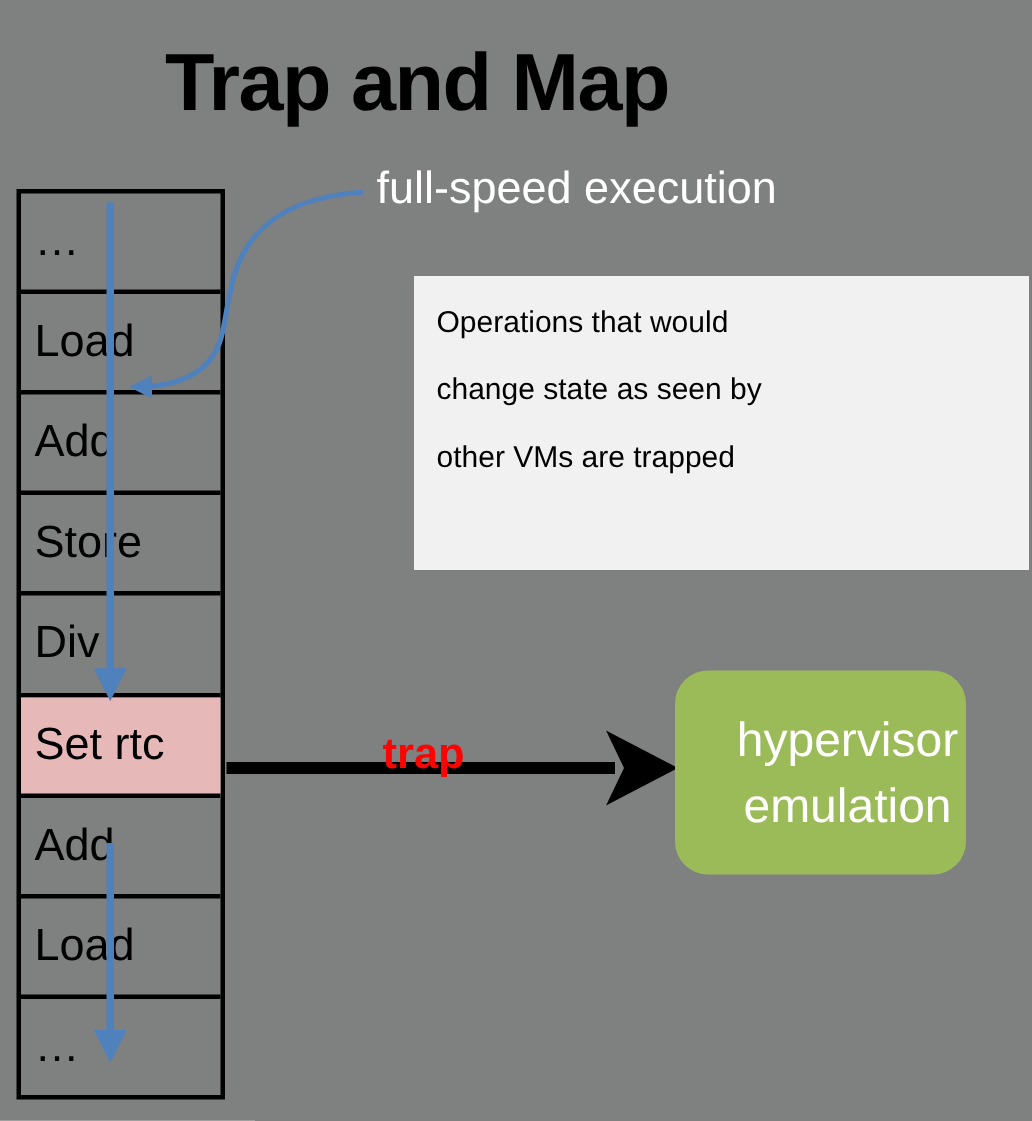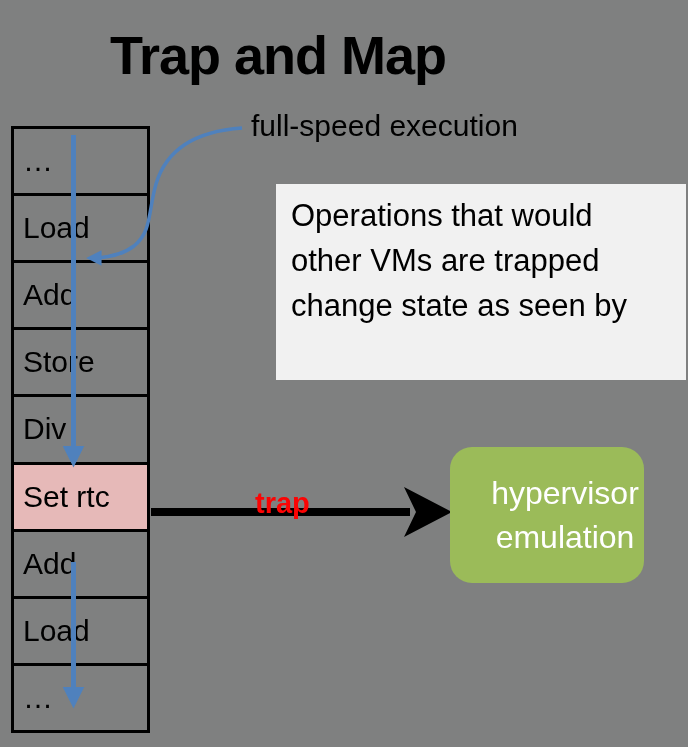--- a/index.html
+++ b/index.html
@@ -50,39 +50,39 @@
     position: absolute;
     left: 0; top: 0;
     width: 688px; height: 747px;
     pointer-events: none;
   }
 
   .full-speed-label {
     position: absolute;
     left: 251px; top: 109px;
     font-size: 30px;
-    color: #000000;
+    color: #ffffff;
     white-space: nowrap;
   }
   .trap-label {
     position: absolute;
     left: 255px; top: 487px;
     font-size: 29px;
     font-weight: bold;
     white-space: nowrap;
   }
   .note-box {
     position: absolute;
     left: 276px; top: 184px;
     width: 410px; height: 196px;
     box-sizing: border-box;
     padding: 9px 0 0 15px;
   }
   .note-box .line {
-    font-size: 31px;
+    font-size: 20px;
     line-height: 45px;
     color: #000;
     white-space: nowrap;
   }
   .hypervisor-box {
     position: absolute;
     left: 450px; top: 447px;
     width: 194px; height: 136px;
     border-radius: 22px;
     box-sizing: border-box;
@@ -134,22 +134,22 @@
 
     <polygon points="404,487 452,512 404,537 416,512" fill="#000000"></polygon>
   </svg>
 
   <div class="full-speed-label">full-speed execution</div>
 
   <div class="trap-label" style="color: rgb(251, 4, 4);">trap</div>
 
   <div class="note-box" style="background: rgb(241, 241, 241);">
     <div class="line">Operations that would</div>
+    <div class="line">change state as seen by</div>
     <div class="line">other VMs are trapped</div>
-    <div class="line">change state as seen by</div>
   </div>
 
   <div class="hypervisor-box" style="background: rgb(155, 187, 89);">
     <div class="line" style="color: rgb(255, 255, 255);">hypervisor</div>
     <div class="line" style="color: rgb(255, 255, 255);">emulation</div>
   </div>
 
 </div>
 
 </body></html>

